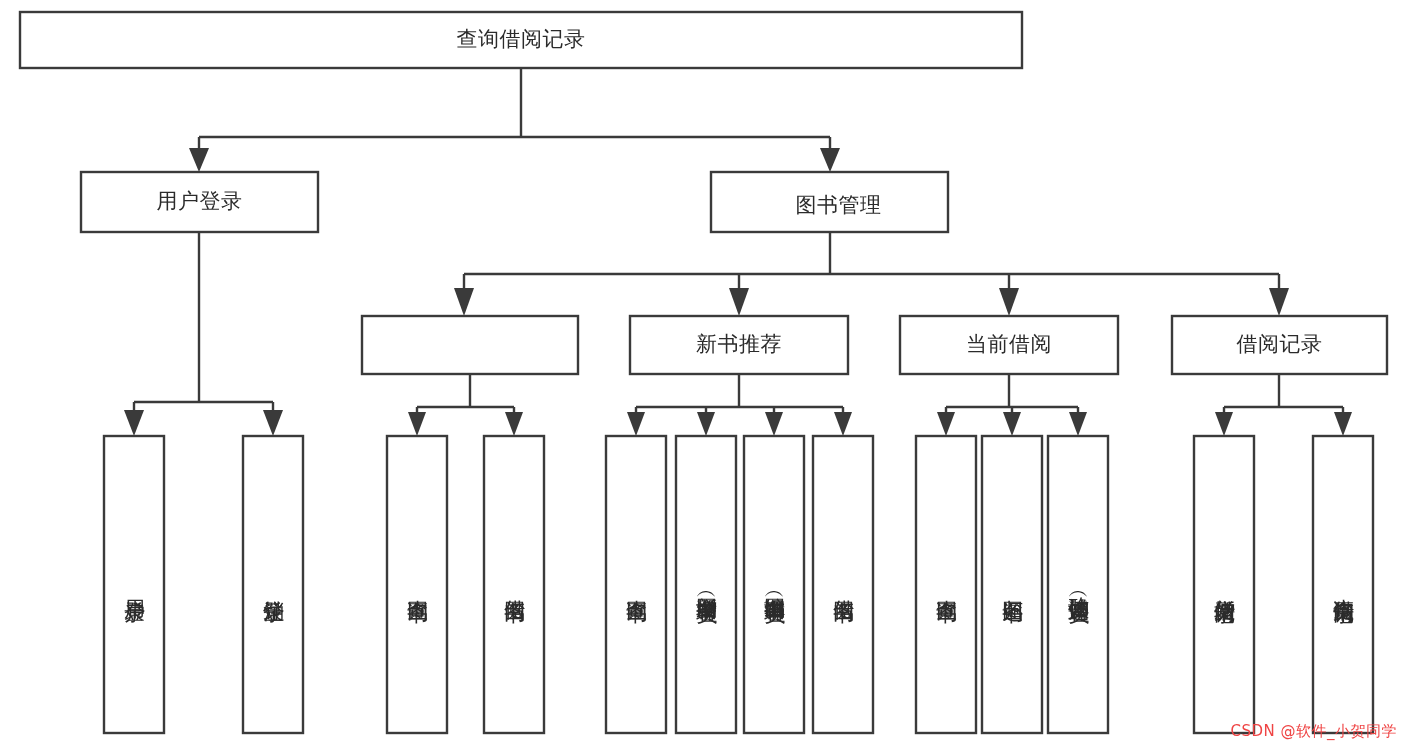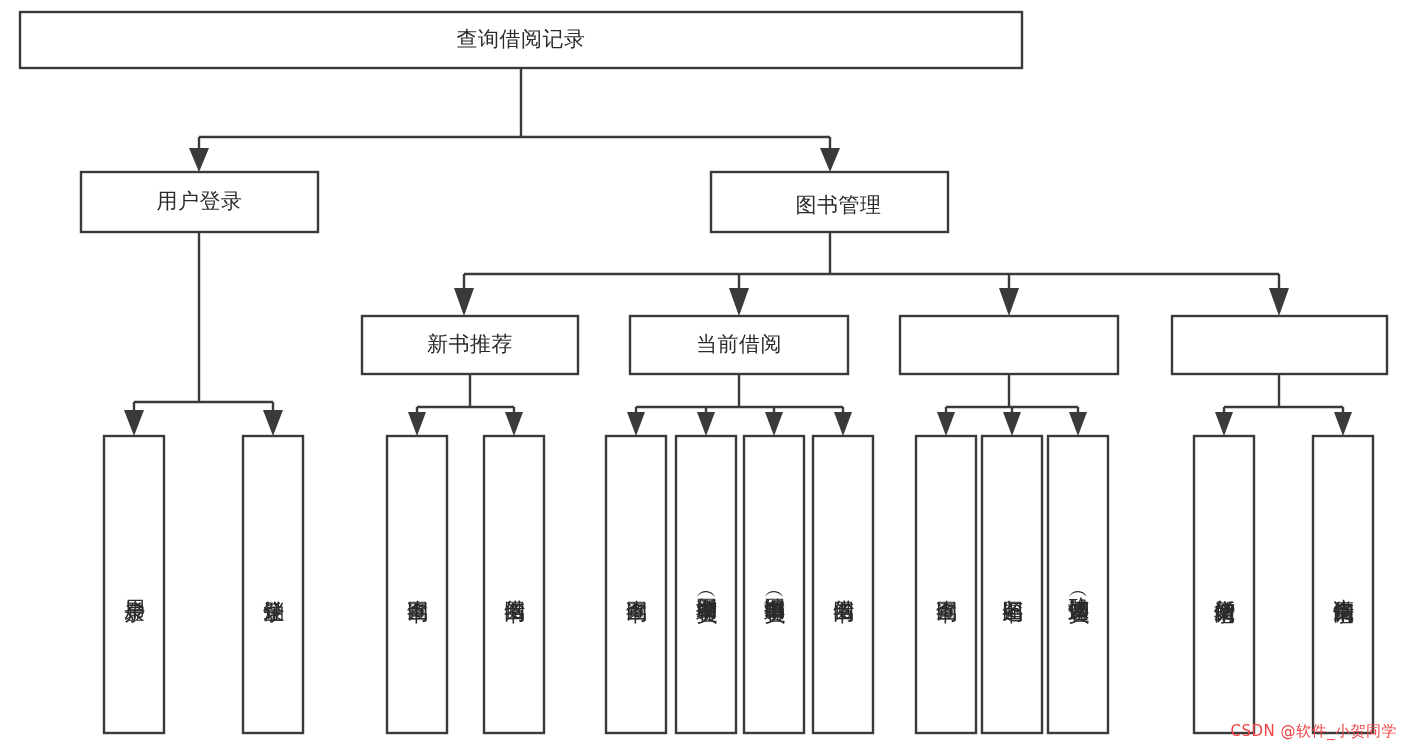--- a/index.html
+++ b/index.html
@@ -181,22 +181,23 @@
       <polygon class="arrow-head" points="1215,412 1233,412 1224,436"></polygon>
       <polygon class="arrow-head" points="1334,412 1352,412 1343,436"></polygon>
     </g>
   </svg>
 
   <div class="node-label-h" style="left:20px; top:12px; width:1002px; height:56px;">查询借阅记录</div>
 
   <div class="node-label-h" style="left:81px; top:172px; width:237px; height:60px;">用户登录</div>
   <div class="node-label-h" style="left:711px; top:176px; width:237px; height:60px;margin-left:9px;">图书管理</div>
 
-  <div class="node-label-h" style="left:362px; top:316px; width:216px; height:58px;">新书推荐</div>
-  <div class="node-label-h" style="left:630px; top:316px; width:218px; height:58px;">当前借阅</div>
+  <div class="node-label-h" style="left:630px; top:316px; width:218px; height:58px;">新书推荐</div>
+  <div class="node-label-h" style="left:900px; top:316px; width:218px; height:58px;">当前借阅</div>
+  <div class="node-label-h" style="left:1172px; top:316px; width:215px; height:58px;">借阅记录</div>
 
   <div class="node-label-v" style="left:104px; top:436px; width:60px; height:297px;">用户登录</div>
   <div class="node-label-v" style="left:243px; top:436px; width:60px; height:297px;">注销登录</div>
   <div class="node-label-v" style="left:387px; top:436px; width:60px; height:297px;">查询图书</div>
   <div class="node-label-v" style="left:484px; top:436px; width:60px; height:297px;">借阅图书</div>
   <div class="node-label-v" style="left:606px; top:436px; width:60px; height:297px;">查询图书</div>
   <div class="node-label-v" style="left:676px; top:436px; width:60px; height:297px;">新增图书（管理员）</div>
   <div class="node-label-v" style="left:744px; top:436px; width:60px; height:297px;">编辑图书（管理员）</div>
   <div class="node-label-v" style="left:813px; top:436px; width:60px; height:297px;">借阅图书</div>
   <div class="node-label-v" style="left:916px; top:436px; width:60px; height:297px;">查询图书</div>

